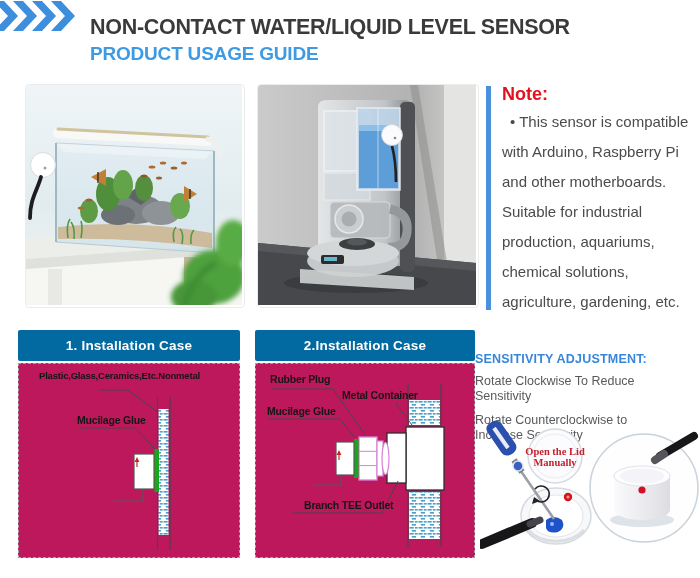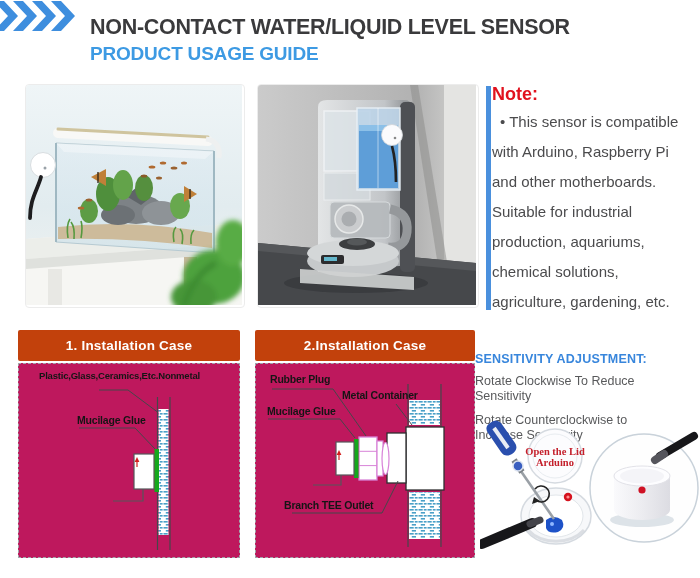--- a/index.html
+++ b/index.html
@@ -16,43 +16,43 @@
   
   .photo-card{position:absolute;top:84px;height:222px;background:#fff;border:1px solid #ececec;
               border-radius:4px;overflow:hidden;}
   .photo-card svg{display:block;}
   #card-aquarium{left:25px;width:218px;}
   #card-robot{left:257px;width:220px;}
 
   
   .note{position:absolute;left:486px;top:84px;width:210px;}
   .note-bar{position:absolute;left:0;top:2px;width:5px;height:224px;background:#4a90dd;}
-  .note-content{margin-left:6px;}
+  .note-content{margin-left:16px;}
   .note-title{font-size:18px;font-weight:bold;color:#e1121e;margin:0 0 2px 0;}
   .note-body{font-size:15px;color:#4b4b4d;line-height:30px;margin:0;white-space:pre-line;
              text-indent:8px;}
 
   
   .panel{position:absolute;top:330px;}
   #panel1{left:18px;width:222px;}
   #panel2{left:255px;width:220px;}
-  .panel-head{height:31px;background:#c2410c;border-radius:2px;color:#fff;font-size:13.5px;
+  .panel-head{height:31px;background:#0369a1;border-radius:2px;color:#fff;font-size:13.5px;
               font-weight:bold;display:flex;align-items:center;justify-content:center;
               letter-spacing:0.2px;}
   .diagram{position:relative;margin-top:2px;height:193px;border:1px dashed #a0a6ac;
            background:#be185d;}
   .diagram svg{position:absolute;left:0;top:0;width:100%;height:100%;}
   .dlabel{position:absolute;font-weight:bold;color:#151515;white-space:nowrap;
           letter-spacing:-0.2px;}
   .lbl-material{left:20px;top:6px;font-size:9.5px;}
   .lbl-glue1{left:58px;top:50px;font-size:10.5px;}
   .lbl-plug{left:14px;top:9px;font-size:10.5px;}
   .lbl-container{left:86px;top:25px;font-size:10.5px;}
   .lbl-glue2{left:11px;top:41px;font-size:10.5px;}
-  .lbl-tee{left:28px;top:135px;font-size:10.5px;}
+  .lbl-tee{left:48px;top:135px;font-size:10.5px;}
 
   
   .sens{position:absolute;left:475px;top:328px;width:208px;margin-top:24px;}
   .sens-title{margin:0 0 8px 0;font-size:12.5px;font-weight:bold;color:#3886dc;
               letter-spacing:0.2px;}
   .sens-p{margin:0 0 9px 0;font-size:12.5px;line-height:15px;color:#58595b;white-space:pre-line;}
   .sens-art{position:absolute;left:480px;top:420px;width:220px;height:158px;}
   .lid-note{position:absolute;left:505px;top:446px;width:100px;text-align:center;
             font-family:"Liberation Serif",serif;font-weight:bold;font-size:10.5px;
             line-height:11px;color:#c41f2b;white-space:pre-line;}
@@ -344,15 +344,15 @@
           <circle cx="38" cy="46" r="5" fill="#3a5fc0" stroke="#dde4f0" stroke-width="1.5"></circle>
         </g>
         <g>
           <path d="M55,69 a8,8 0 1 1 1,11" fill="none" stroke="#222222" stroke-width="1.6"></path>
           <polygon points="54,77 60,81 52,84" fill="#222222"></polygon>
         </g>
       </g>
     </svg>
   </div>
   <div class="lid-note">Open the Lid
-Arduino</div>
+Manually</div>
 
 </div>
 
 </body></html>

